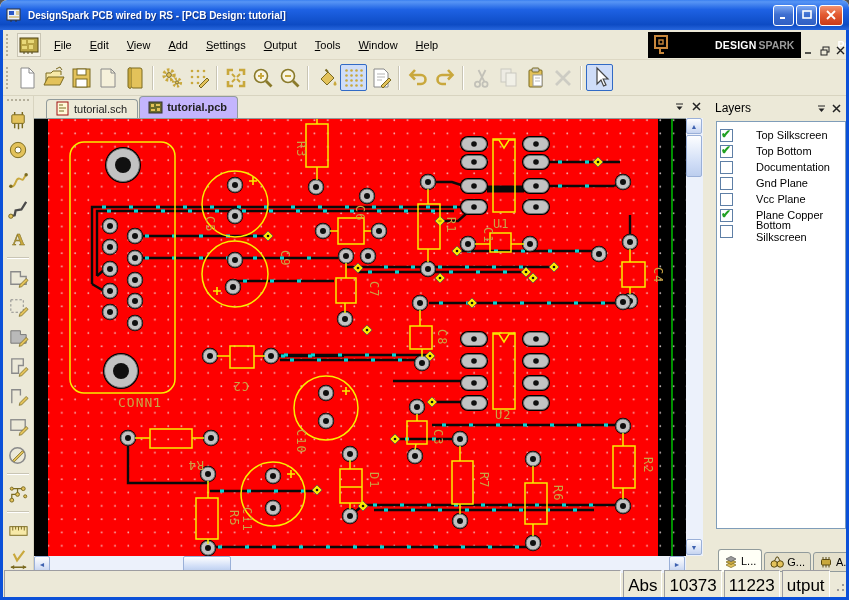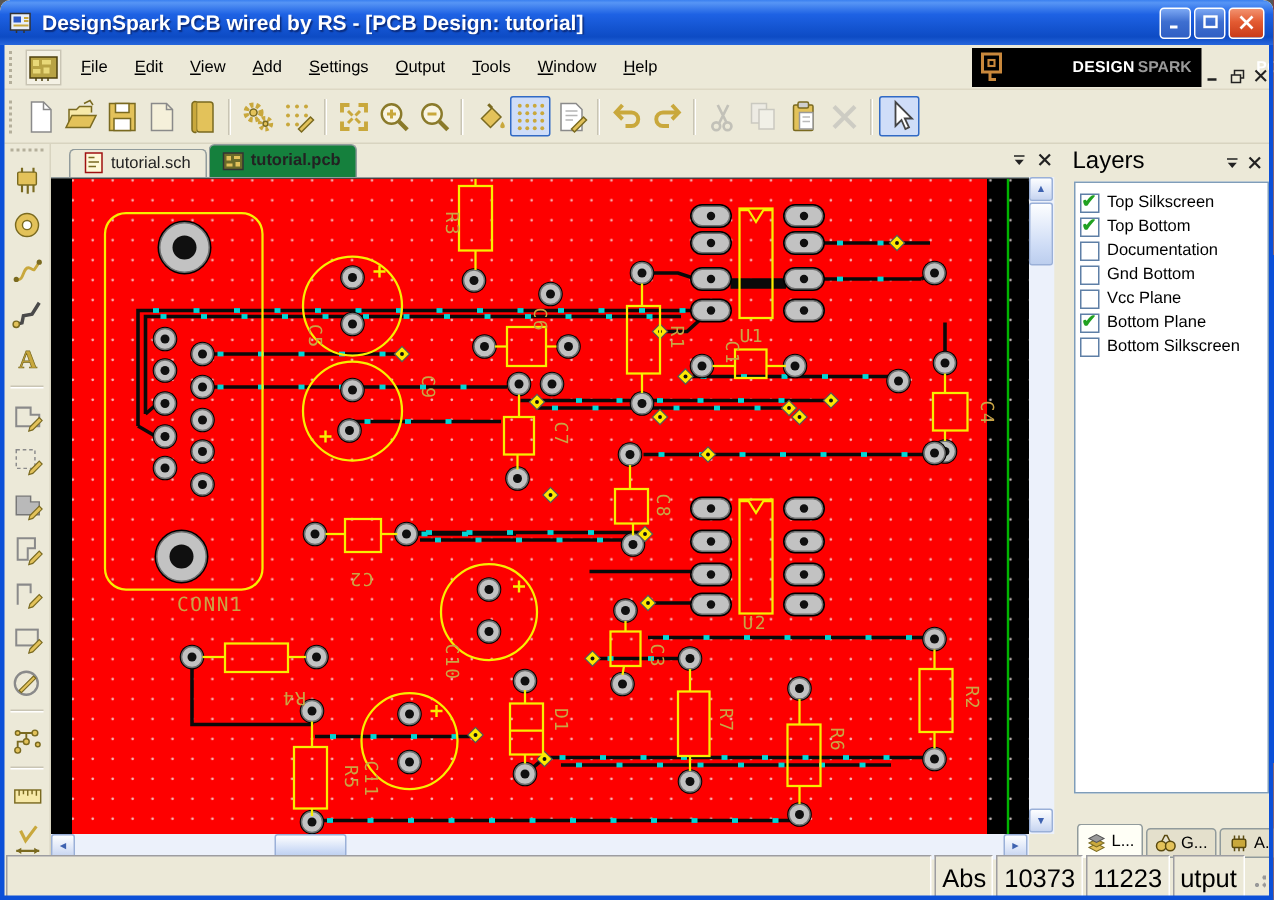--- a/index.html
+++ b/index.html
@@ -4,21 +4,21 @@
 <style>
   html,body{margin:0;padding:0;background:#555;}
   *{box-sizing:border-box;}
   #win{position:relative;width:849px;height:600px;font-family:"Liberation Sans",sans-serif;
        background:#ECE9D8;border-radius:7px 7px 0 0;overflow:hidden;font-size:11px;color:#000;}
   .wborder{position:absolute;background:#0B50D8;z-index:60;}
   
   #titlebar{position:absolute;left:0;top:0;width:849px;height:30px;z-index:55;
     background:linear-gradient(180deg,#3A80F0 0%,#5795F5 6%,#1E62E4 32%,#0D4BC4 82%,#2766DC 100%);
     border-radius:7px 7px 0 0;display:flex;align-items:center;padding:0 6px;}
-  #titletext{color:#fff;font-weight:bold;font-size:14px;margin-left:6px;flex:1;
+  #titletext{color:#fff;font-weight:bold;font-size:10px;margin-left:6px;flex:1;
     text-shadow:1px 1px 1px #0a2a7a;white-space:nowrap;overflow:hidden;}
   .capbtn{width:21px;height:21px;border-radius:3px;margin-left:2px;border:1px solid #fff;
     display:flex;align-items:center;justify-content:center;color:#fff;font-weight:bold;font-size:11px;
     background:linear-gradient(180deg,#7CA8F4,#3E6FD0 45%,#2F5FC4);}
   .capbtn.close{background:linear-gradient(180deg,#F2926F,#E35B32 45%,#C93A18);width:24px;}
   
   #menubar{position:absolute;left:3px;top:30px;width:843px;height:30px;background:#ECE9D8;
     display:flex;align-items:center;border-bottom:1px solid #DDD8C4;}
   .grip{width:4px;height:22px;margin:0 3px;border-left:2px dotted #B4AF9B;}
   #appicon{width:24px;height:24px;margin:0 4px;display:flex;align-items:center;justify-content:center;
@@ -46,46 +46,46 @@
   #lefttb .grip{width:22px;height:4px;border-left:none;border-top:2px dotted #B4AF9B;margin:3px 0;}
   .ltbtn{width:27px;height:27px;margin:2px 0;display:flex;align-items:center;justify-content:center;
     border:1px solid transparent;border-radius:2px;}
   .lsep{width:22px;height:0;border-top:1px solid #C9C5B4;border-bottom:1px solid #fff;margin:3px 0;}
   
   #tabrow{position:absolute;left:34px;top:96px;width:669px;height:22px;background:#ECE9D8;}
   #tabs{position:absolute;left:12px;bottom:0;display:flex;align-items:flex-end;}
   .tab{display:flex;align-items:center;gap:4px;padding:2px 10px 3px 8px;height:19px;
     border:1px solid #919B9C;border-bottom:none;border-radius:4px 4px 0 0;background:#EDEAD8;
     margin-right:1px;color:#222;}
-  .tab.active{background:#15803d;height:22px;font-weight:bold;}
+  .tab.active{background:#c4b5fd;height:22px;font-weight:bold;}
   .dockbtn{position:absolute;top:3px;width:15px;height:15px;display:flex;align-items:center;
     justify-content:center;color:#222;font-size:10px;}
   
   #pcbwrap{position:absolute;left:34px;top:118px;width:652px;height:438px;background:#000;
     border-top:1px solid #919B9C;overflow:hidden;}
   
   .sb{position:absolute;background:#ECF1FB;}
   .sbtn{position:absolute;width:16px;height:16px;border:1px solid #9AB0D8;border-radius:2px;
     background:linear-gradient(180deg,#FDFEFF,#D8E2F6 70%,#C6D4F0);color:#3E62B0;
     display:flex;align-items:center;justify-content:center;font-size:7px;}
   .sthumb{position:absolute;border:1px solid #9AB0D8;border-radius:2px;
     background:linear-gradient(180deg,#FDFEFF,#CEDCF6 70%,#BCCEEE);}
   #sbcorner{position:absolute;left:686px;top:556px;width:17px;height:17px;background:#ECE9D8;}
   
   #splitter{position:absolute;left:703px;top:96px;width:8px;height:479px;background:#ECE9D8;}
   #panel{position:absolute;left:711px;top:96px;width:135px;height:479px;background:#ECE9D8;}
   #panelhead{position:absolute;left:4px;top:2px;right:2px;height:20px;display:flex;align-items:center;}
-  #paneltitle{flex:1;font-size:16px;}
+  #paneltitle{flex:1;font-size:12px;}
   .phbtn{width:15px;height:15px;display:flex;align-items:center;justify-content:center;color:#222;}
   #layerlist{position:absolute;left:5px;top:25px;width:130px;height:408px;background:#fff;
     border:1px solid #7F9DB9;padding:5px 3px;}
   .lrow{display:flex;align-items:center;gap:5px;height:16px;}
   .cb{width:13px;height:13px;background:#fff;border:1px solid #5E7FA6;position:relative;flex:none;}
   .cb span{position:absolute;left:0px;top:-3px;color:#21A121;font-size:12px;font-weight:bold;}
-  .lrow label{font-size:11px;}
+  .lrow label{font-size:11px;margin-left:18px;}
   #ptabs{position:absolute;left:7px;top:453px;display:flex;align-items:flex-end;}
   .ptab{display:flex;align-items:center;gap:3px;padding:2px 5px;height:20px;border:1px solid #919B9C;
     border-radius:3px 3px 0 0;background:#E4E0CC;margin-right:2px;font-size:11px;}
   .ptab.active{background:#FFFFF6;height:23px;border-bottom:none;}
   
   #statusbar{position:absolute;left:3px;top:575px;width:843px;height:22px;background:#ECE9D8;
     display:flex;align-items:center;gap:2px;padding:2px 2px 2px 1px;}
   .sp{border:1px solid;border-color:#9D9DA1 #FFFFFF #FFFFFF #9D9DA1;height:17px;font-size:17px;
     padding:15px 4px;display:flex;align-items:center;background:#ECE9D8;}
   #spmsg{width:694px;}
@@ -1067,31 +1067,31 @@
             <span>✔</span>
           </span>
           <label>Top Bottom</label>
         </div>
         <div class="lrow">
           <span class="cb"></span>
           <label>Documentation</label>
         </div>
         <div class="lrow">
           <span class="cb"></span>
-          <label>Gnd Bottom</label>
+          <label>Gnd Plane</label>
         </div>
         <div class="lrow">
           <span class="cb"></span>
           <label>Vcc Plane</label>
         </div>
         <div class="lrow">
           <span class="cb">
             <span>✔</span>
           </span>
-          <label>Bottom Plane</label>
+          <label>Plane Copper</label>
         </div>
         <div class="lrow">
           <span class="cb"></span>
           <label>Bottom Silkscreen</label>
         </div>
       </div>
     <div id="ptabs">
         <span class="ptab active">
           <span>
             <svg width="14" height="14" viewBox="0 0 14 14">

